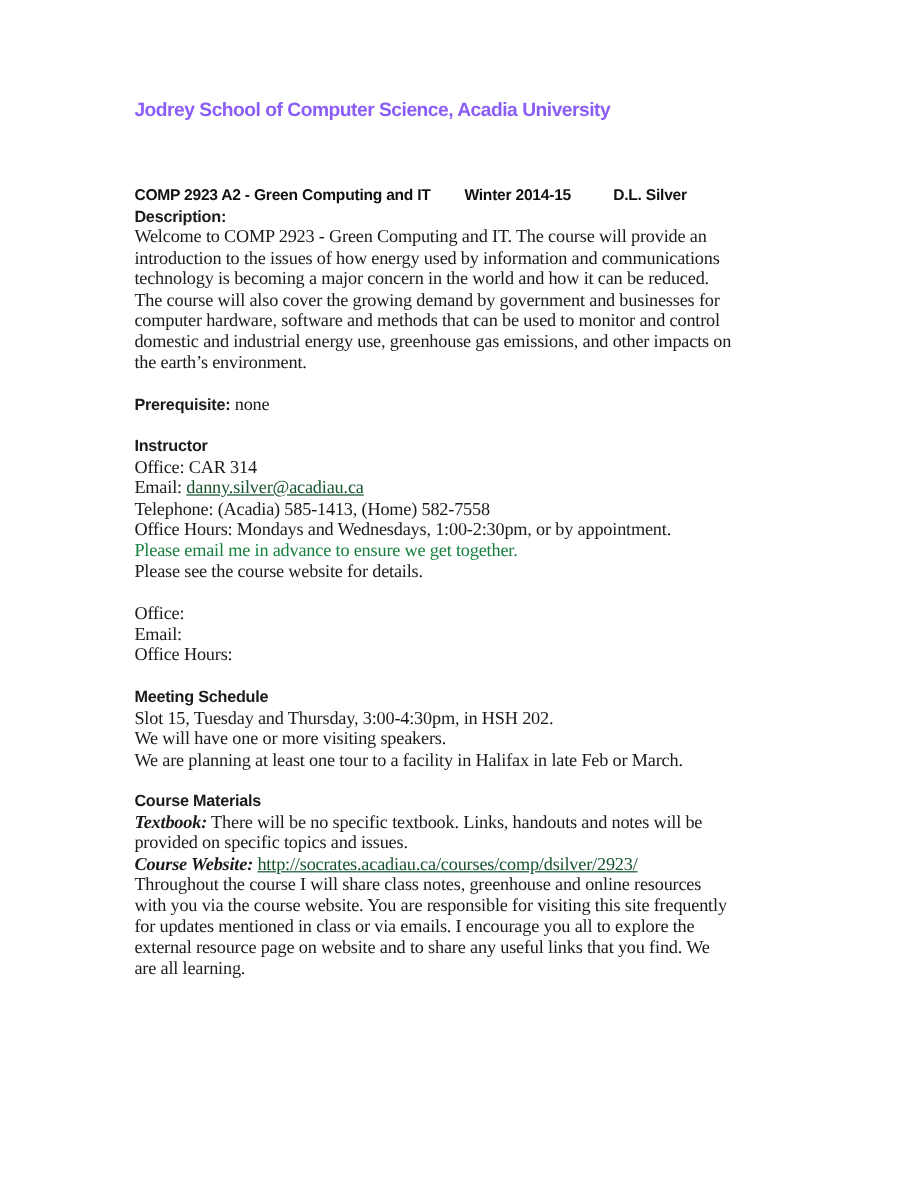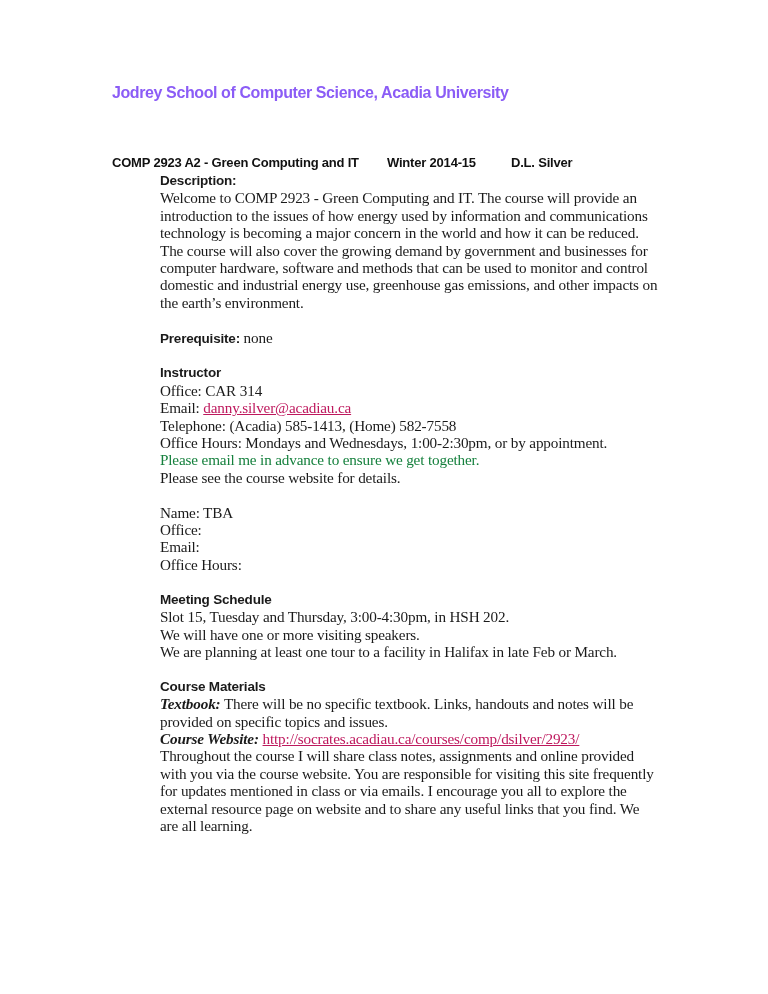--- a/index.html
+++ b/index.html
@@ -50,28 +50,27 @@
     .course-line .c3 { left: 399px; text-align: right; }
 
     .body-text {
       position: absolute;
       top: 172px;
       left: 0;
       width: 600px;
       font-size: 15.2px;
       line-height: 17.4px;
       letter-spacing: -0.15px;
-      margin-left: 48px;
     }
     .body-text p { margin: 0; }
     .gap { height: 17.4px; }
     .h { font-weight: bold; font-family: "Liberation Sans", "DejaVu Sans", sans-serif; font-size: 13.5px; letter-spacing: -0.2px; }
     .bi { font-weight: bold; font-style: italic; }
     .red { color: #15803d; }
-    a.link { color: #be185d; text-decoration: underline; }
+    a.link { color: #14532d; text-decoration: underline; }
   </style>
 </head>
 <body>
 
 <div class="page">
   <div class="title">Jodrey School of Computer Science, Acadia University</div>
 
   <div class="course-line">
     <span class="c1">COMP 2923 A2 - Green Computing and IT</span>
     <span class="c2">Winter 2014-15</span>
@@ -102,21 +101,20 @@
       <p><span>Email: </span><a class="link" href="#">danny.silver@acadiau.ca</a></p>
       <p>Telephone: (Acadia) 585-1413, (Home) 582-7558</p>
       <p>Office Hours: Mondays and Wednesdays, 1:00-2:30pm, or by appointment.</p>
       <p class="red">Please email me in advance to ensure we get together.</p>
       <p>Please see the course website for details.</p>
     </section>
 
     <div class="gap"></div>
 
     <section>
-      <p>Name: TBA</p>
       <p>Office:</p>
       <p>Email:</p>
       <p>Office Hours:</p>
     </section>
 
     <div class="gap"></div>
 
     <section>
       <p class="h">Meeting Schedule</p>
       <p>Slot 15, Tuesday and Thursday, 3:00-4:30pm, in HSH 202.</p>
@@ -124,20 +122,20 @@
       <p>We are planning at least one tour to a facility in Halifax in late Feb or March.</p>
     </section>
 
     <div class="gap"></div>
 
     <section>
       <p class="h">Course Materials</p>
       <p><span class="bi">Textbook:</span><span>  There will be no specific textbook.  Links, handouts and notes will be</span></p>
       <p>provided on specific topics and issues.</p>
       <p><span class="bi">Course Website:</span> <a class="link" href="#">http://socrates.acadiau.ca/courses/comp/dsilver/2923/</a></p>
-      <p>Throughout the course I will share class notes, assignments and online provided</p>
+      <p>Throughout the course I will share class notes, greenhouse and online resources</p>
       <p>with you via the course website.  You are responsible for visiting this site frequently</p>
       <p>for updates mentioned in class or via emails. I encourage you all to explore the</p>
       <p>external resource page on website and to share any useful links that you find.  We</p>
       <p>are all learning.</p>
     </section>
   </div>
 </div>
 
 </body></html>

